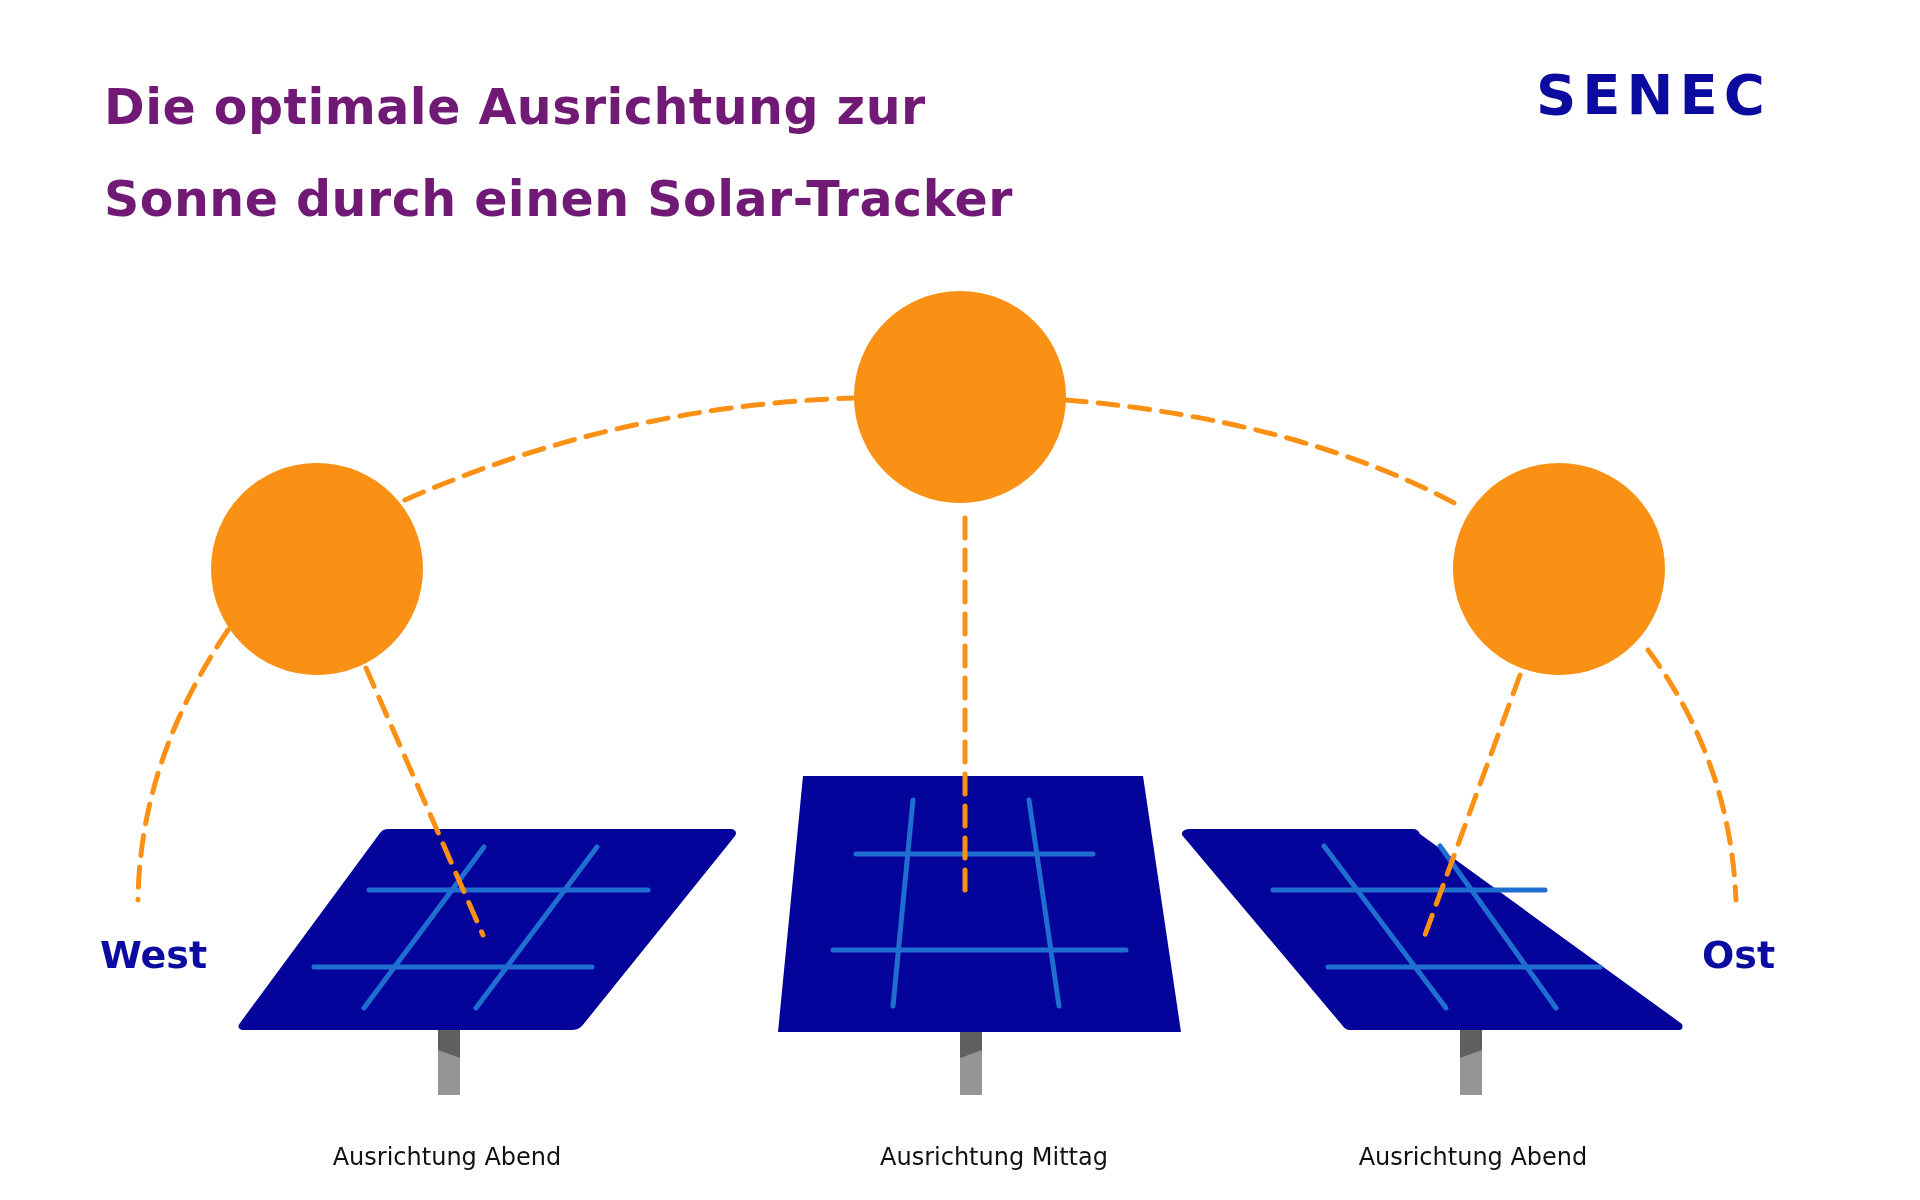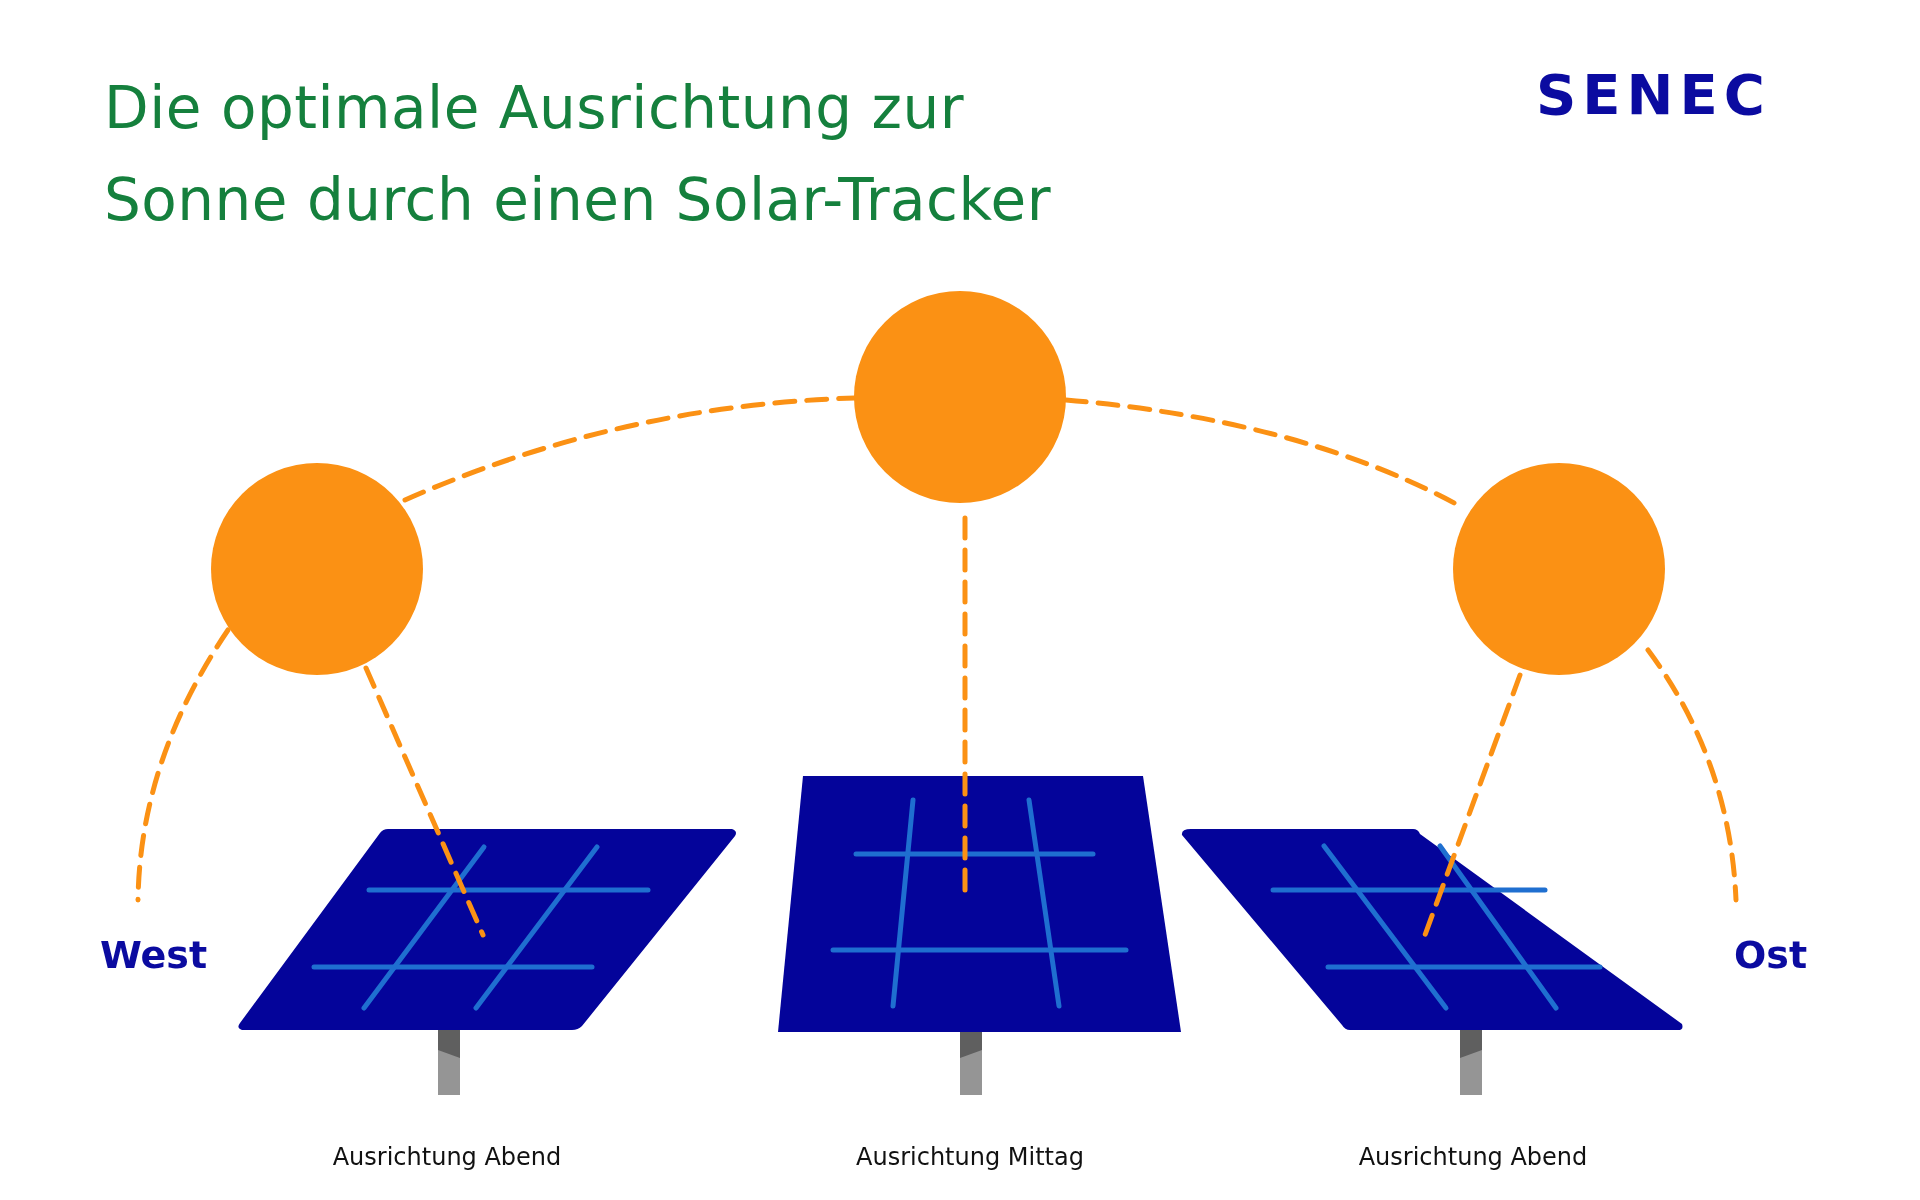--- a/index.html
+++ b/index.html
@@ -4,24 +4,24 @@
 <style>
   html, body { margin: 0; padding: 0; }
   body {
     width: 1920px; height: 1200px; overflow: hidden;
     background: #ffffff;
     font-family: "DejaVu Sans", sans-serif;
     position: relative;
   }
   .title {
     position: absolute; left: 104px; top: 62px;
-    color: #15803d;
+    color: #701a75;
     font-family: "DejaVu Sans", sans-serif;
-    font-weight: normal;
-    font-size: 58px; line-height: 92px;
+    font-weight: bold;
+    font-size: 49px; line-height: 92px;
     letter-spacing: 0.5px;
     margin: 0;
   }
   .title span { display: block; }
   .logo {
     position: absolute; left: 1536px; top: 52px;
     color: #0b0ba0;
     font-family: "DejaVu Sans", sans-serif;
     font-weight: bold; font-size: 56px; letter-spacing: 6px;
     line-height: 86px;
@@ -97,17 +97,17 @@
     <line x1="965" y1="518" x2="965" y2="895"></line>
     <line x1="1520" y1="675" x2="1425" y2="935"></line>
   </g>
 
   <circle cx="317" cy="569" r="106" fill="#fb9114"></circle>
   <circle cx="960" cy="397" r="106" fill="#fb9114"></circle>
   <circle cx="1559" cy="569" r="106" fill="#fb9114"></circle>
 </svg>
 
 <div class="dir-label" style="left:100px; top:933px;">West</div>
-<div class="dir-label" style="left:1702px; top:933px;margin-left:32px;">Ost</div>
+<div class="dir-label" style="left:1702px; top:933px;">Ost</div>
 
 <div class="caption" style="left:447px; top:1143px;">Ausrichtung Abend</div>
-<div class="caption" style="left:970px; top:1143px;">Ausrichtung Mittag</div>
+<div class="caption" style="left:994px; top:1143px;">Ausrichtung Mittag</div>
 <div class="caption" style="left:1473px; top:1143px;">Ausrichtung Abend</div>
 
 </body></html>

